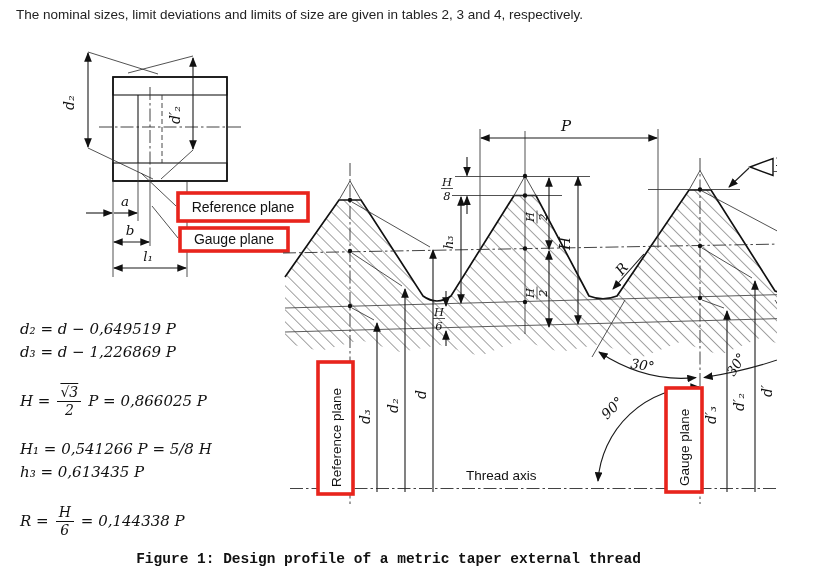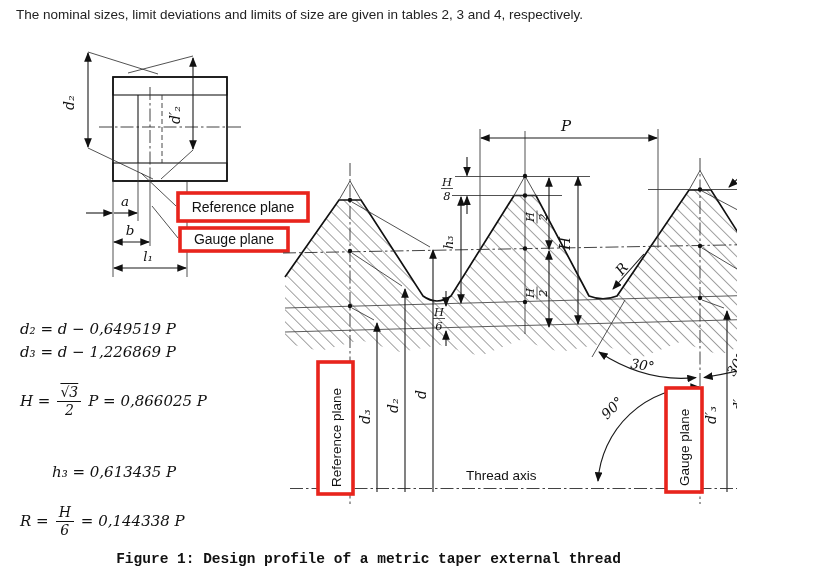--- a/index.html
+++ b/index.html
@@ -1,17 +1,17 @@
 <!DOCTYPE html>
 <html><head>
 <meta charset="utf-8">
 <style>
   html,body{margin:0;padding:0;background:#fff;}
   #page{position:relative;width:737px;height:580px;background:#fff;overflow:hidden;
-        font-family:"Liberation Sans",sans-serif;color:#1b1b1b;}
+        font-family:"Liberation Sans",sans-serif;color:#1b1b1b;padding-left:40px;}
   .intro{position:absolute;left:16px;top:7px;width:810px;font-size:13.5px;color:#222;}
   .caption{position:absolute;left:0;top:551px;width:100%;text-align:center;
            font-weight:bold;font-size:14.5px;color:#111;font-family:Liberation Mono, monospace;}
   .formula{position:absolute;font-family:"DejaVu Serif",serif;font-style:italic;
            font-size:15px;color:#111;white-space:nowrap;}
   .feq{display:inline-flex;align-items:center;gap:7px;}
   .frac{display:inline-flex;flex-direction:column;align-items:center;line-height:1.05;
         font-size:14px;}
   .frac .num{border-bottom:1.4px solid #111;padding:0 3px 1px 3px;}
   .frac .num.root{text-decoration:overline;}
@@ -102,21 +102,22 @@
   <div class="formula" style="left:20px;top:320px;text-align:center;">d₂ = d − 0,649519 P</div>
   <div class="formula" style="left:20px;top:343px;">d₃ = d − 1,226869 P</div>
   <div class="formula feq" style="left:20px;top:385px;">
     <span>H =</span>
       <span class="frac">
         <span class="num root">√3</span>
         <span class="den">2</span>
       </span>
       <span>P = 0,866025 P</span>
   </div>
-  <div class="formula" style="left:20px;top:463px;margin-left:32px;">h₃ = 0,613435 P</div>
+  <div class="formula" style="left:20px;top:440px;">H₁ = 0,541266 P = 5/8 H</div>
+  <div class="formula" style="left:20px;top:463px;">h₃ = 0,613435 P</div>
   <div class="formula feq" style="left:20px;top:505px;">
     <span>R =</span>
       <span class="frac">
         <span class="num">H</span>
         <span class="den">6</span>
       </span>
       <span>= 0,144338 P</span>
   </div>
 
   <svg style="left:280px;top:105px;" width="559" height="425" viewBox="280 105 559 425">

